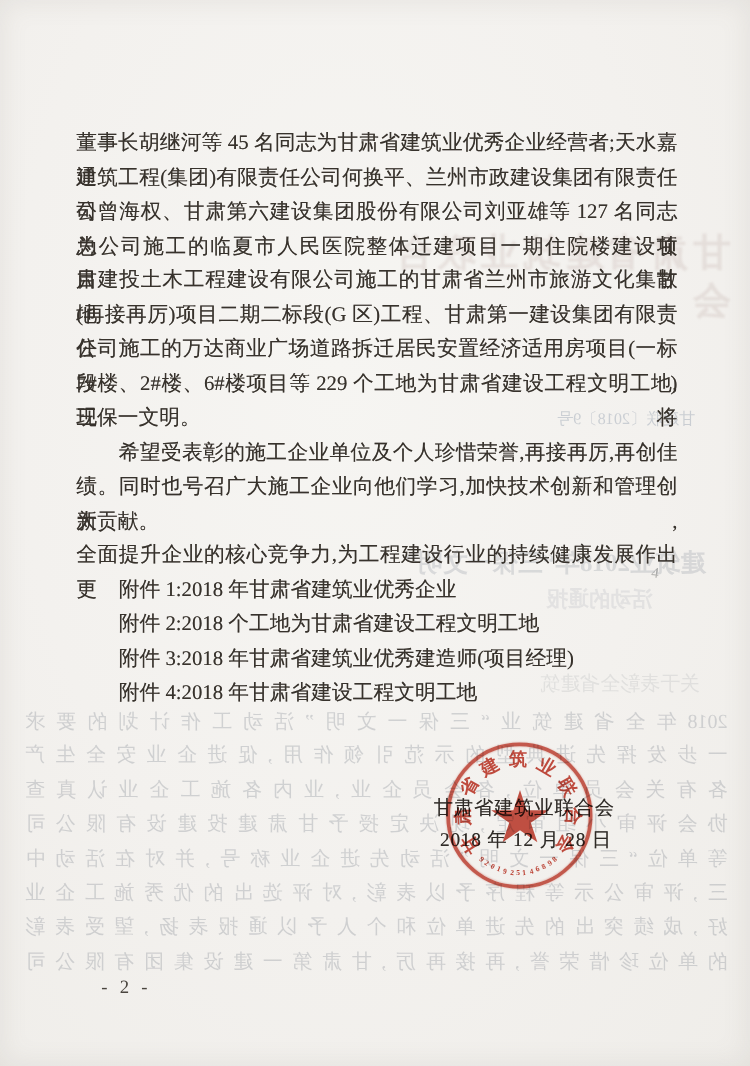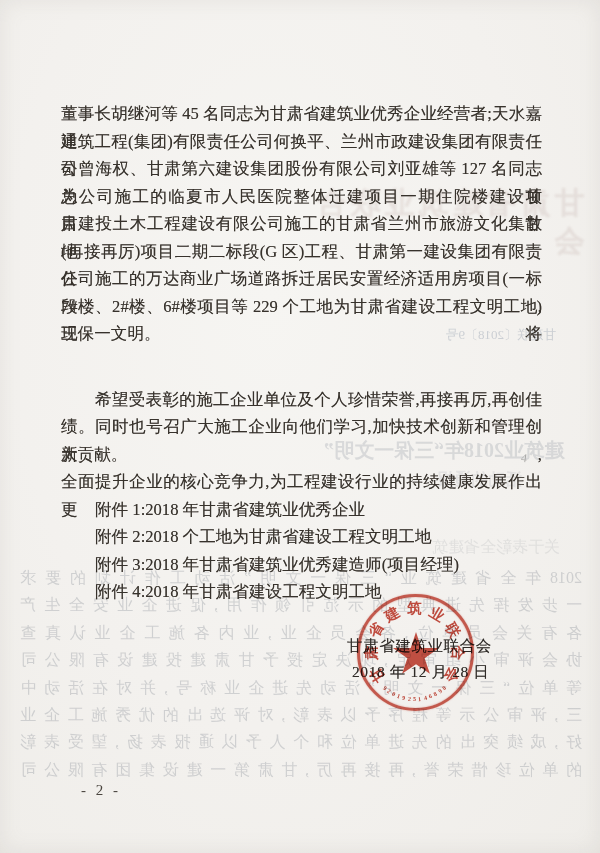--- a/index.html
+++ b/index.html
@@ -12,21 +12,21 @@
   }
   
   #body-text{
     position:absolute;left:61px;top:100px;width:481px;z-index:3;
     font-size:16.6px;line-height:27.5px;color:#37322c;
     text-shadow:0 0 .4px rgba(55,50,44,.55);
   }
   .line{height:27.5px;white-space:nowrap;}
   .line.fill{white-space:normal;text-align:justify;text-align-last:justify;}
   .line.ind{padding-left:34px;}
-  .line.ind.fill{padding-left:34px;margin-top:38px;}
+  .line.ind.fill{padding-left:34px;}
   
   #signature{position:absolute;z-index:5;color:#2f2b27;text-shadow:0 0 .4px rgba(47,43,39,.5);}
   #sig-org{position:absolute;left:347px;top:636px;font-size:15.5px;letter-spacing:.6px;white-space:nowrap;}
   #sig-date{position:absolute;left:352px;top:662px;font-size:15.5px;letter-spacing:.6px;white-space:nowrap;}
   
   #seal{
     position:absolute;left:357px;top:594px;width:118px;height:118px;z-index:6;
     mix-blend-mode:multiply;filter:blur(.2px);
   }
   #seal-rim{

